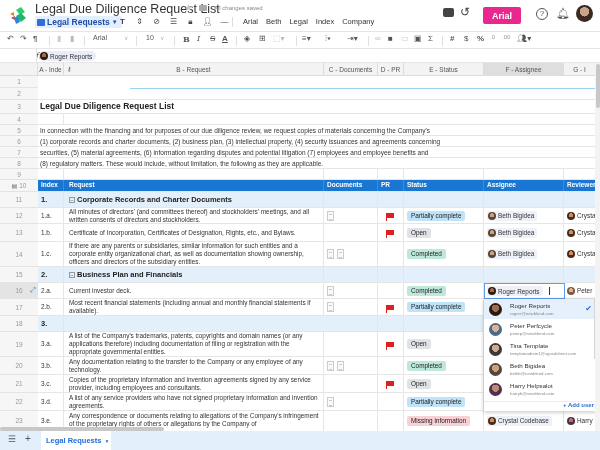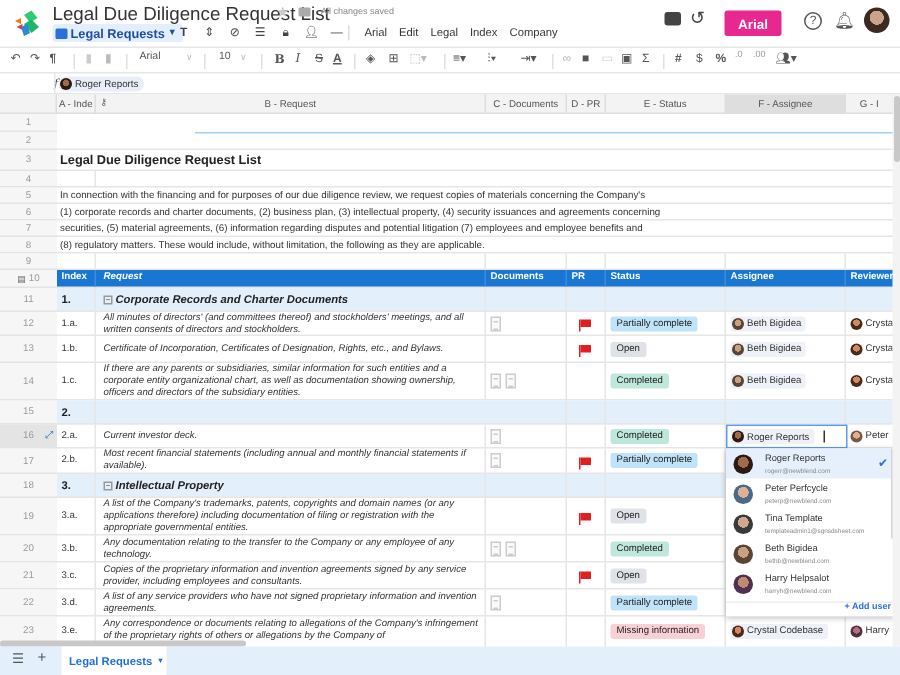--- a/index.html
+++ b/index.html
@@ -41,21 +41,21 @@
 
   
   .colhdr { position: absolute; top: 63px; height: 13px; background: #f3f3f3; border-right: 1px solid #ddd; border-bottom: 1px solid #ddd; font-size: 6.5px; color: #555; text-align: center; line-height: 13px; white-space: nowrap; overflow: hidden; }
   .colhdr.sel { background: #dedede; }
   .rownum { position: absolute; left: 0; width: 38px; background: #f6f6f6; border-bottom: 1px solid #e3e3e3; font-size: 6.5px; color: #999; display: flex; align-items: center; justify-content: center; }
   .rownum.sel { background: #e4e4e4; }
   .gutter { position: absolute; left: 28px; top: 76px; width: 10px; height: 355px; background: #eee; }
   .row { position: absolute; left: 38px; width: 558px; border-bottom: 1px solid #e6e6e6; }
   .cell { position: absolute; top: 0; bottom: 0; border-right: 1px solid #e6e6e6; font-size: 6.4px; color: #333; display: flex; align-items: center; padding: 0 3px; overflow: hidden; line-height: 1.25; }
   .cA { left: 0; width: 26px; }
-  .cB { left: 26px; width: 260px; padding-left: 5px; font-style: italic; }
+  .cB { left: 26px; width: 260px; padding-left: 5px; }
   .cC { left: 286px; width: 54px; }
   .cD { left: 340px; width: 26px; justify-content: center; }
   .cE { left: 366px; width: 80px; }
   .cF { left: 446px; width: 80px; }
   .cG { left: 526px; width: 40px; }
   .hdr-row { background: #1976d2; }
   .hdr-row .cell { color: #fff; font-weight: bold; font-size: 6.5px; border-right: 1px solid #3d8be0; }
   .sec-row { background: #e3effb; }
   .sec-row .cell { font-weight: bold; font-size: 7.5px; color: #222; }
   .collapse { display: inline-block; width: 6px; height: 6px; border: 1px solid #999; font-size: 5px; line-height: 4px; text-align: center; color: #777; margin-right: 2px; }
@@ -125,21 +125,21 @@
       <span>⇕</span>
       <span>⊘</span>
       <span>☰</span>
       <span>🔒︎</span>
       <span>👤︎</span>
       <span>—</span>
     </div>
     <div class="menu">
       <span class="sep"></span>
       <span>Arial</span>
-      <span>Edit</span>
+      <span>Beth</span>
       <span>Legal</span>
       <span>Index</span>
       <span>Company</span>
     </div>
 
     <div class="comment-ico"></div>
     <div class="history-ico">↺</div>
     <button class="share-btn">Arial</button>
     <div class="help-ico">?</div>
     <div class="bell-ico">🔔︎</div>
@@ -349,20 +349,24 @@
         </span>
       </div>
     <div class="cell cG">
         <span class="av" style="background:radial-gradient(circle at 50% 40%,#d08a60 0 35%,#4a2a1a 36%);margin-right:2px;"></span>
         <span>Crystal</span>
       </div>
   </div>
 
   <div class="row sec-row" style="top:267px;height:16px;">
     <div class="cell cA">2.</div>
+    <div class="cell cB">
+      <span class="collapse">−</span>
+      <span>Business Plan and Financials</span>
+    </div>
     <div class="cell cC"></div>
     <div class="cell cD"></div>
     <div class="cell cE"></div>
     <div class="cell cF"></div>
     <div class="cell cG"></div>
   </div>
 
   <div class="row" style="top:283px;height:16px;">
     <div class="cell cA">2.a.</div>
     <div class="cell cB">Current investor deck.</div>
@@ -392,24 +396,20 @@
       </div>
     <div class="cell cE">
         <span class="status" style="background:#bfe3f8;">Partially complete</span>
       </div>
     <div class="cell cF"></div>
     <div class="cell cG"></div>
   </div>
 
   <div class="row sec-row" style="top:316px;height:16px;">
     <div class="cell cA">3.</div>
-    <div class="cell cB">
-      <span class="collapse">−</span>
-      <span>Intellectual Property</span>
-    </div>
     <div class="cell cC"></div>
     <div class="cell cD"></div>
     <div class="cell cE"></div>
     <div class="cell cF"></div>
     <div class="cell cG"></div>
   </div>
 
   <div class="row" style="top:332px;height:25px;">
     <div class="cell cA">3.a.</div>
     <div class="cell cB">A list of the Company's trademarks, patents, copyrights and domain names (or any applications therefore) including documentation of filing or registration with the appropriate governmental entities.</div>

